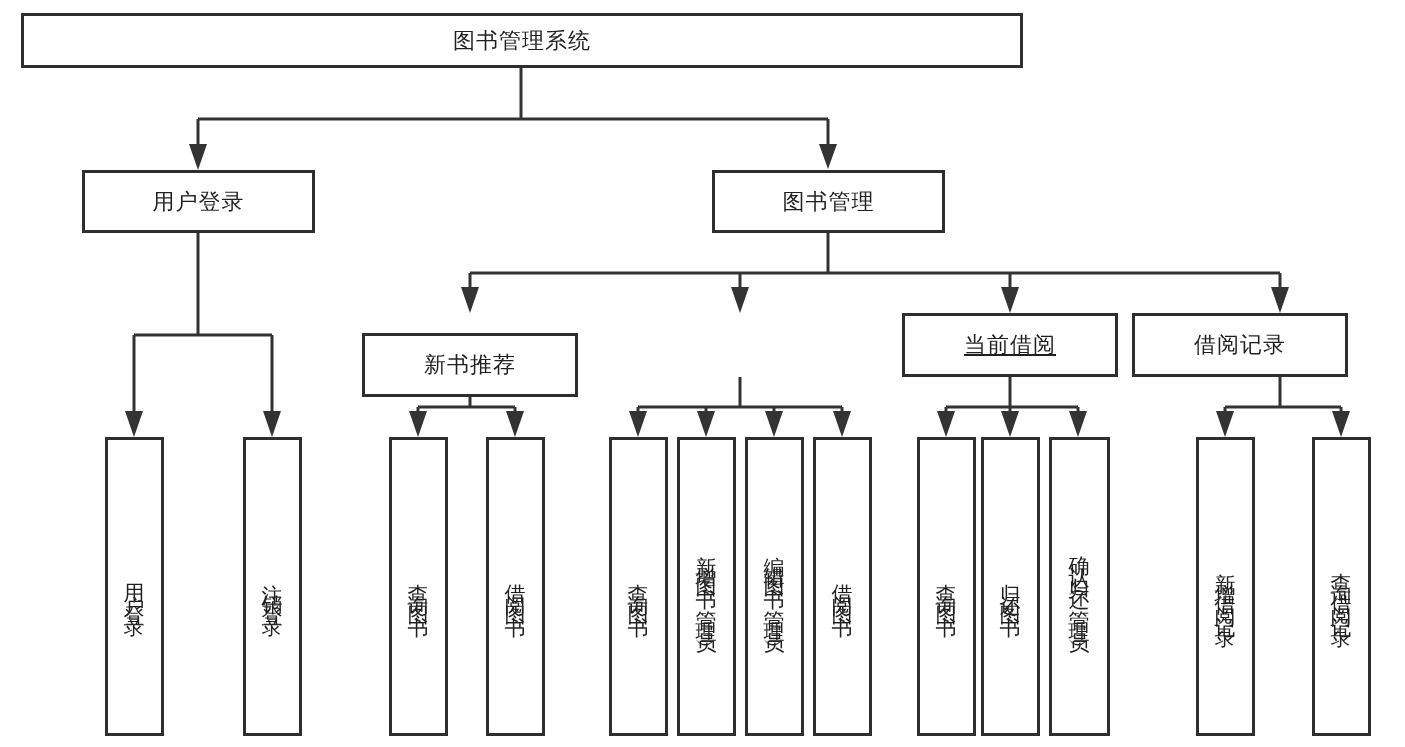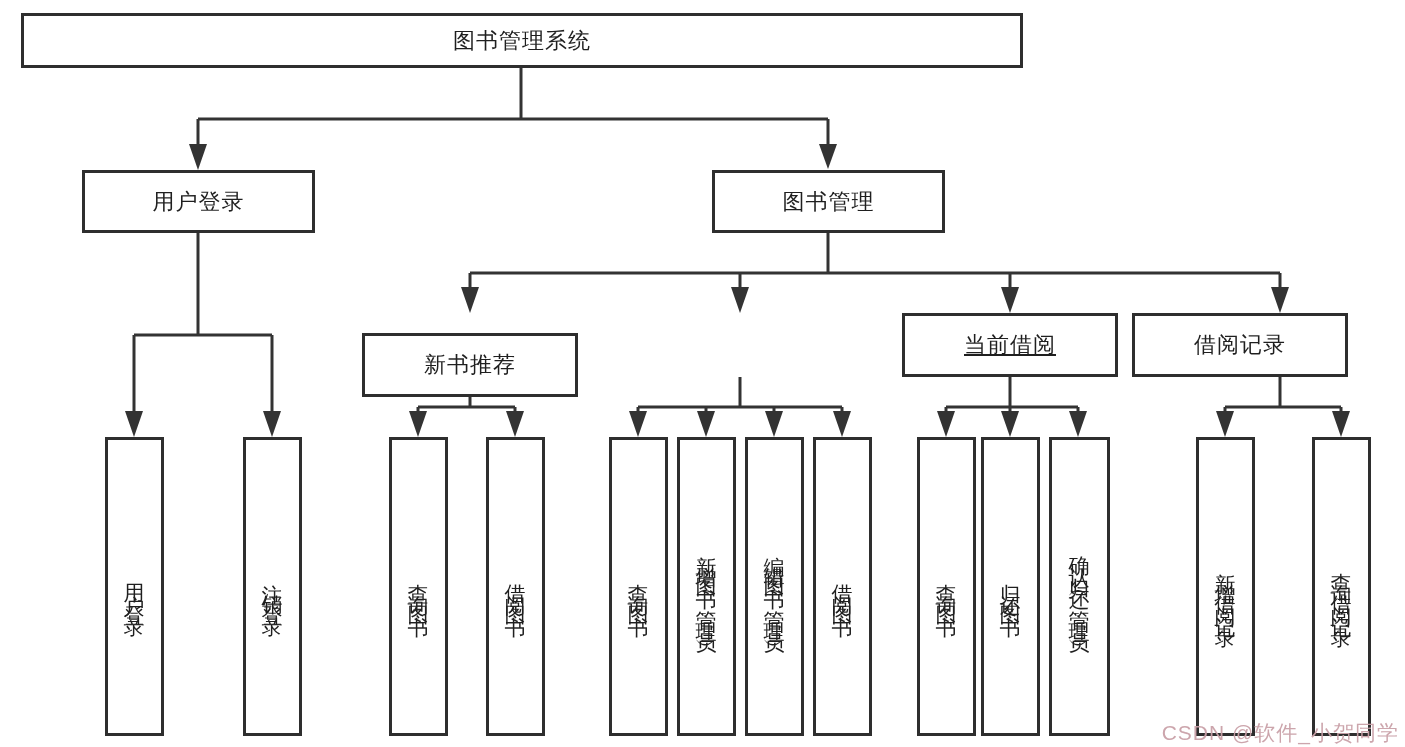--- a/index.html
+++ b/index.html
@@ -147,15 +147,14 @@
   <div class="node leaf" style="left:745px; top:437px; width:59px; height:299px;">编辑图书（管理员）</div>
   <div class="node leaf" style="left:813px; top:437px; width:59px; height:299px;">借阅图书</div>
 
   <div class="node leaf" style="left:917px; top:437px; width:59px; height:299px;">查询图书</div>
   <div class="node leaf" style="left:981px; top:437px; width:59px; height:299px;">归还图书</div>
   <div class="node leaf" style="left:1049px; top:437px; width:61px; height:299px;">确认归还（管理员）</div>
 
   <div class="node leaf" style="left:1196px; top:437px; width:59px; height:299px;">新增借阅记录</div>
   <div class="node leaf" style="left:1312px; top:437px; width:59px; height:299px;">查询借阅记录</div>
 
-  <div class="watermark">CSDN @软件_小贺同学</div>
 
 </div>
 
 </body></html>

